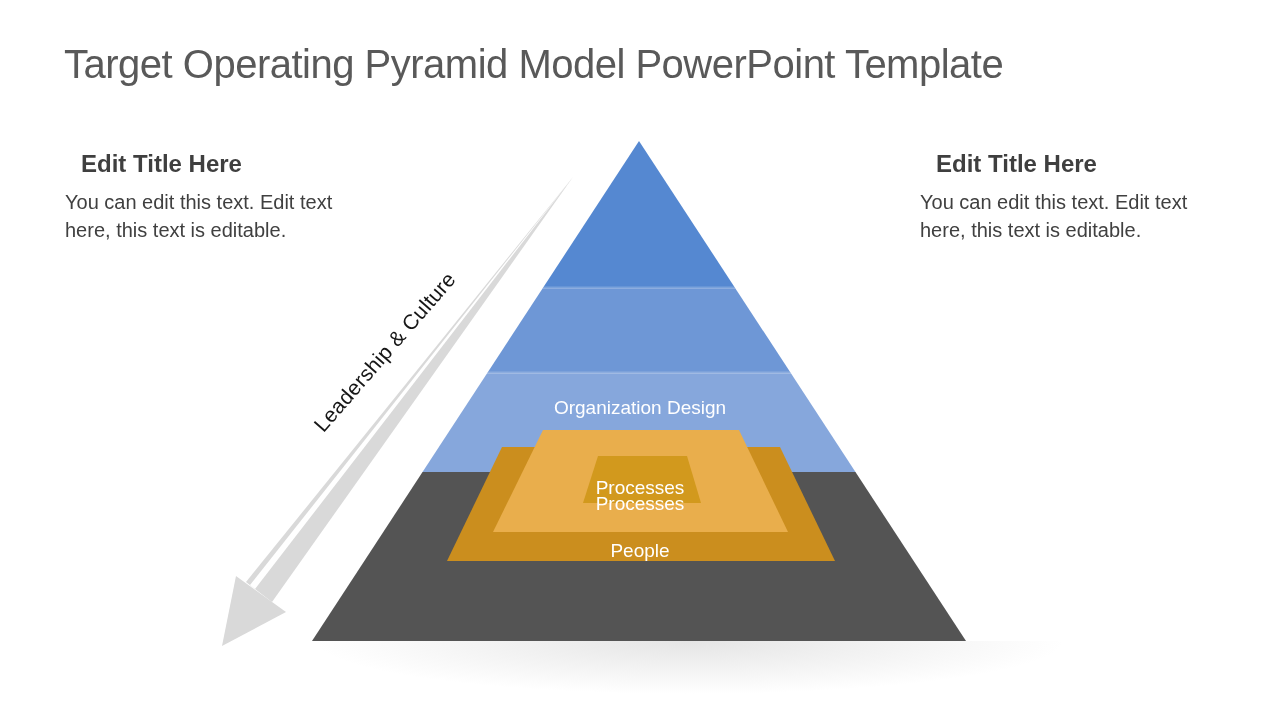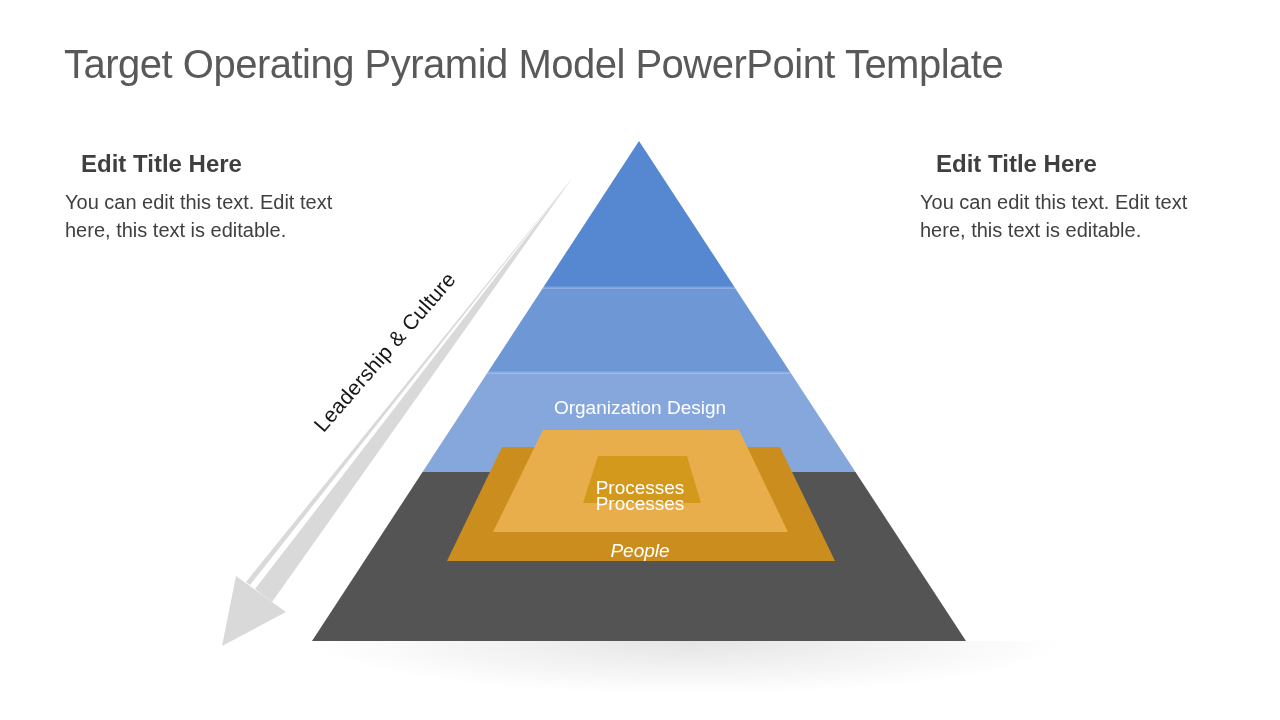--- a/index.html
+++ b/index.html
@@ -39,21 +39,21 @@
     position:absolute;left:640px;transform:translateX(-50%);
     color:#ffffff;font-size:19px;text-align:center;line-height:27px;
     white-space:nowrap;
   }
   .pyr-label.wrap{white-space:normal;}
   .pyr-label.vision{top:217px;width:95px;}
   .pyr-label.operating{top:309px;width:172px;line-height:26px;}
   .pyr-label.orgdesign{top:394px;}
   .pyr-label.technology{top:474px;}
   .pyr-label.processes{top:490px;}
-  .pyr-label.people{top:537px;font-style:italic;}
+  .pyr-label.people{top:537px;}
   .pyr-label.governance{top:585px;font-size:20px;}
 
   .arrow-label{
     position:absolute;left:385px;top:352px;
     transform:translate(-50%,-50%) rotate(-49deg);
     font-size:21px;color:#161616;white-space:nowrap;letter-spacing:0.3px;
   }
 </style>
 </head>
 <body>

